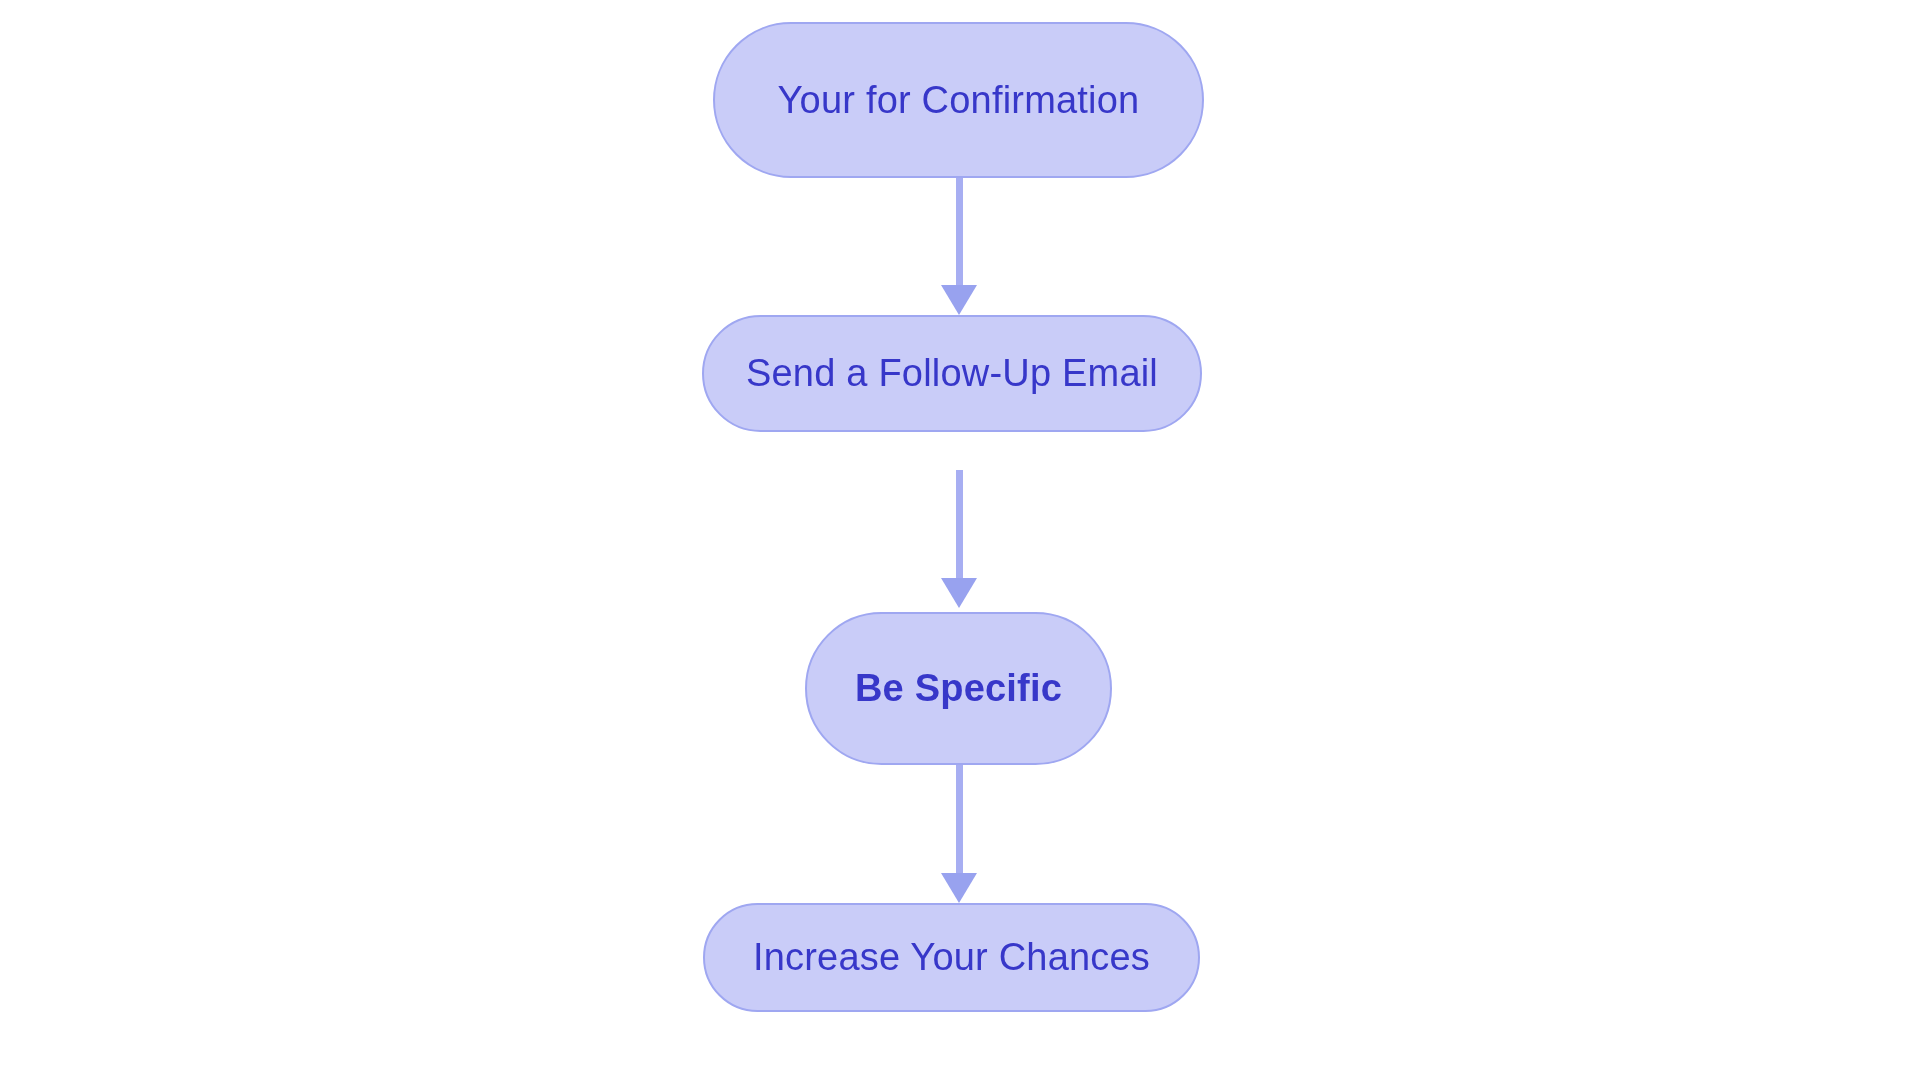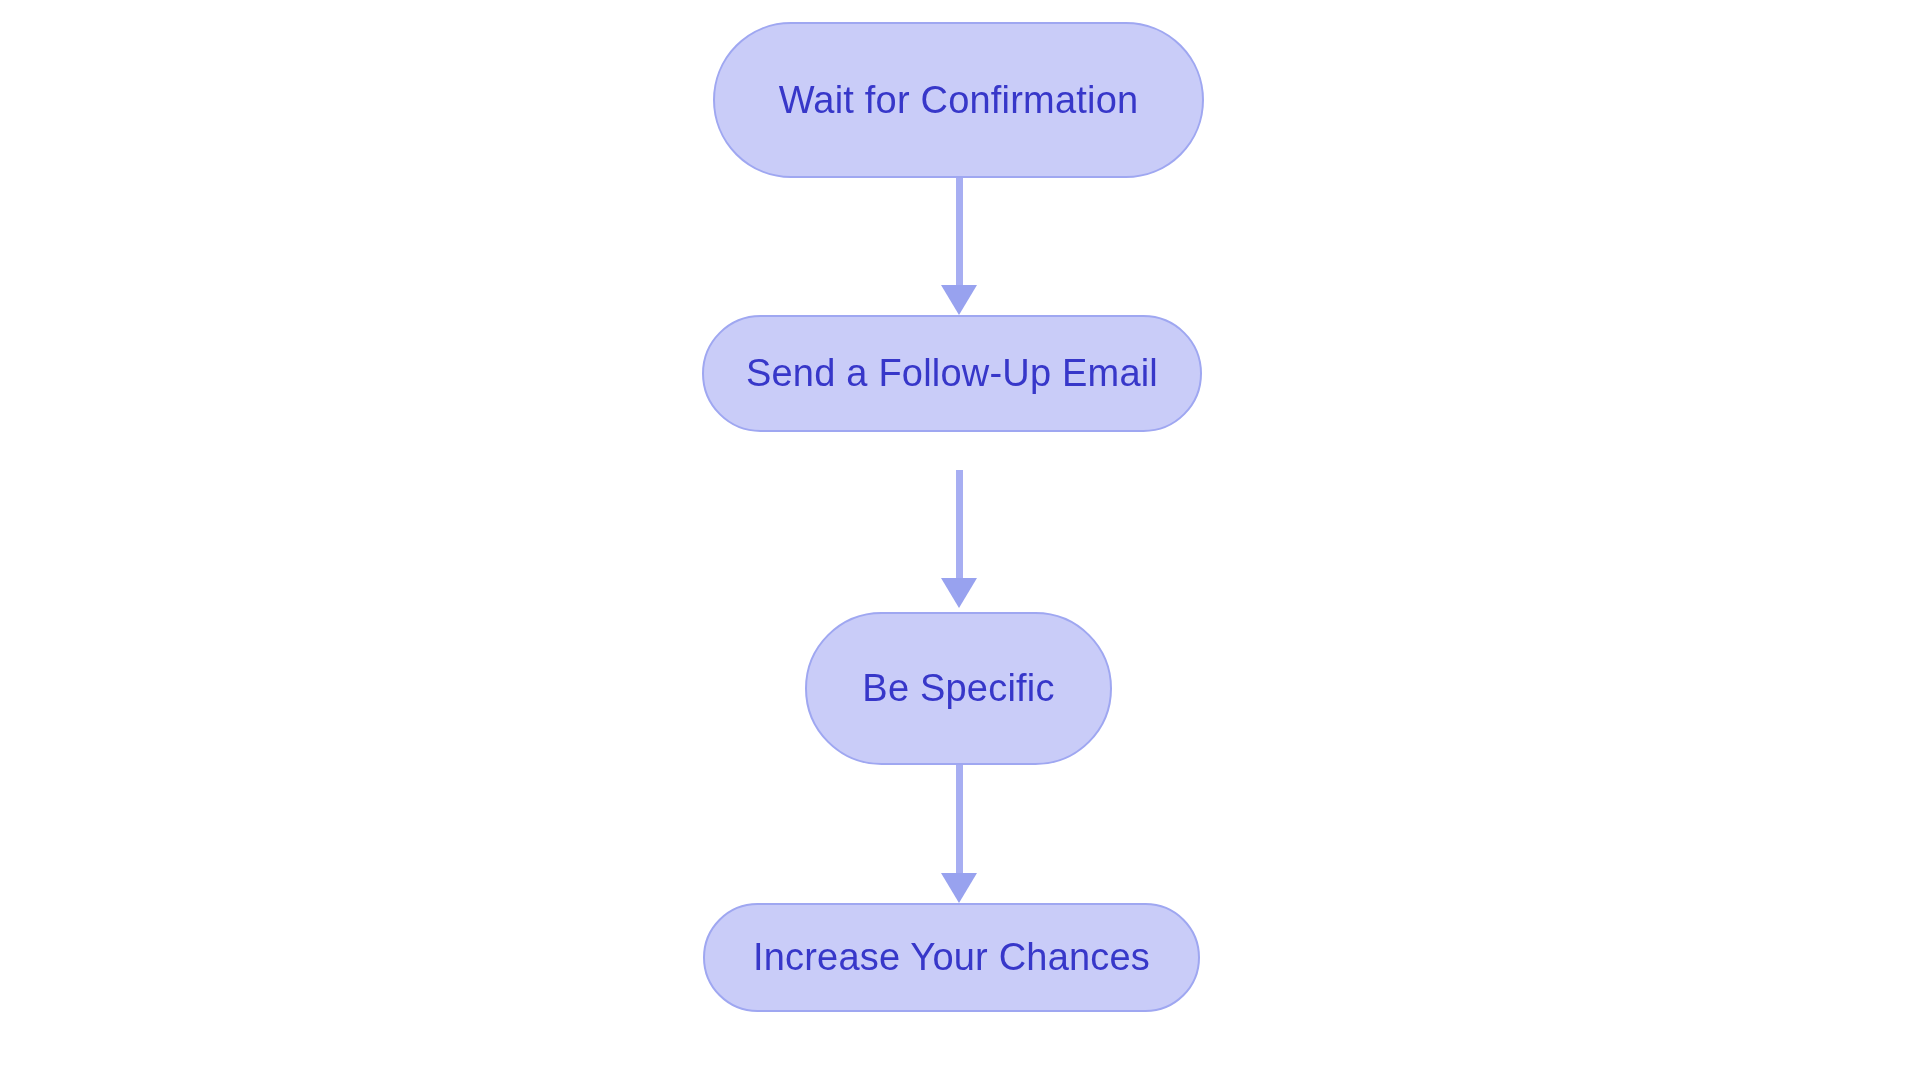--- a/index.html
+++ b/index.html
@@ -26,21 +26,21 @@
     border-radius: 85px;
   }
   .node-label {
     color: var(--node-text, #3737c9);
     font-size: 38px;
     letter-spacing: 0.2px;
     white-space: nowrap;
   }
   .node-1 { left: 713px; top: 22px;  width: 491px; height: 156px; }
   .node-2 { left: 702px; top: 315px; width: 500px; height: 117px; }
-  .node-3 { left: 805px; top: 612px; width: 307px; height: 153px; }
+  .node-3 { left: 805px; top: 612px; width: 307px; height: 153px; font-weight: bold; }
   .node-4 { left: 703px; top: 903px; width: 497px; height: 109px; }
 
   .arrow {
     position: absolute;
     left: 941px;
     width: 36px;
     display: flex;
     flex-direction: column;
     align-items: center;
   }
@@ -61,21 +61,21 @@
     border-top: 30px solid var(--arrow-head, #98a2ef);
     margin-top: -2px;
   }
 </style>
 </head>
 <body>
 
 <div class="canvas">
 
   <div class="node node-1">
-    <span class="node-label">Wait for Confirmation</span>
+    <span class="node-label">Your for Confirmation</span>
   </div>
 
   <div class="arrow arrow-1">
     <div class="arrow-stem"></div>
     <div class="arrow-head"></div>
   </div>
 
   <div class="node node-2">
     <span class="node-label">Send a Follow-Up Email</span>
   </div>

